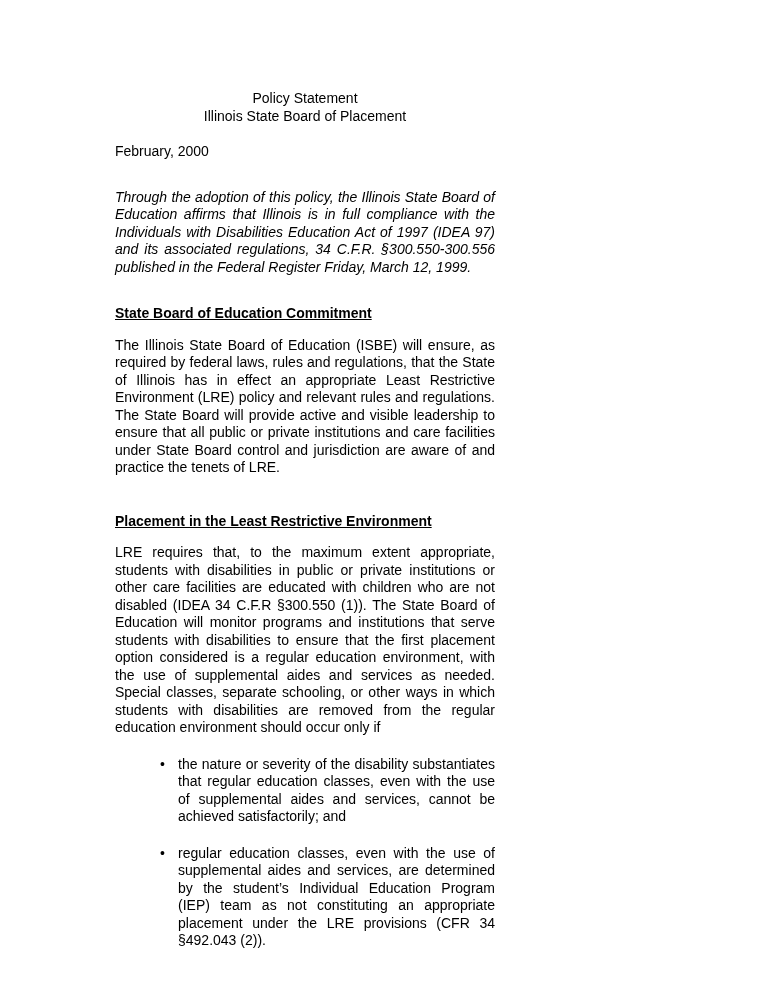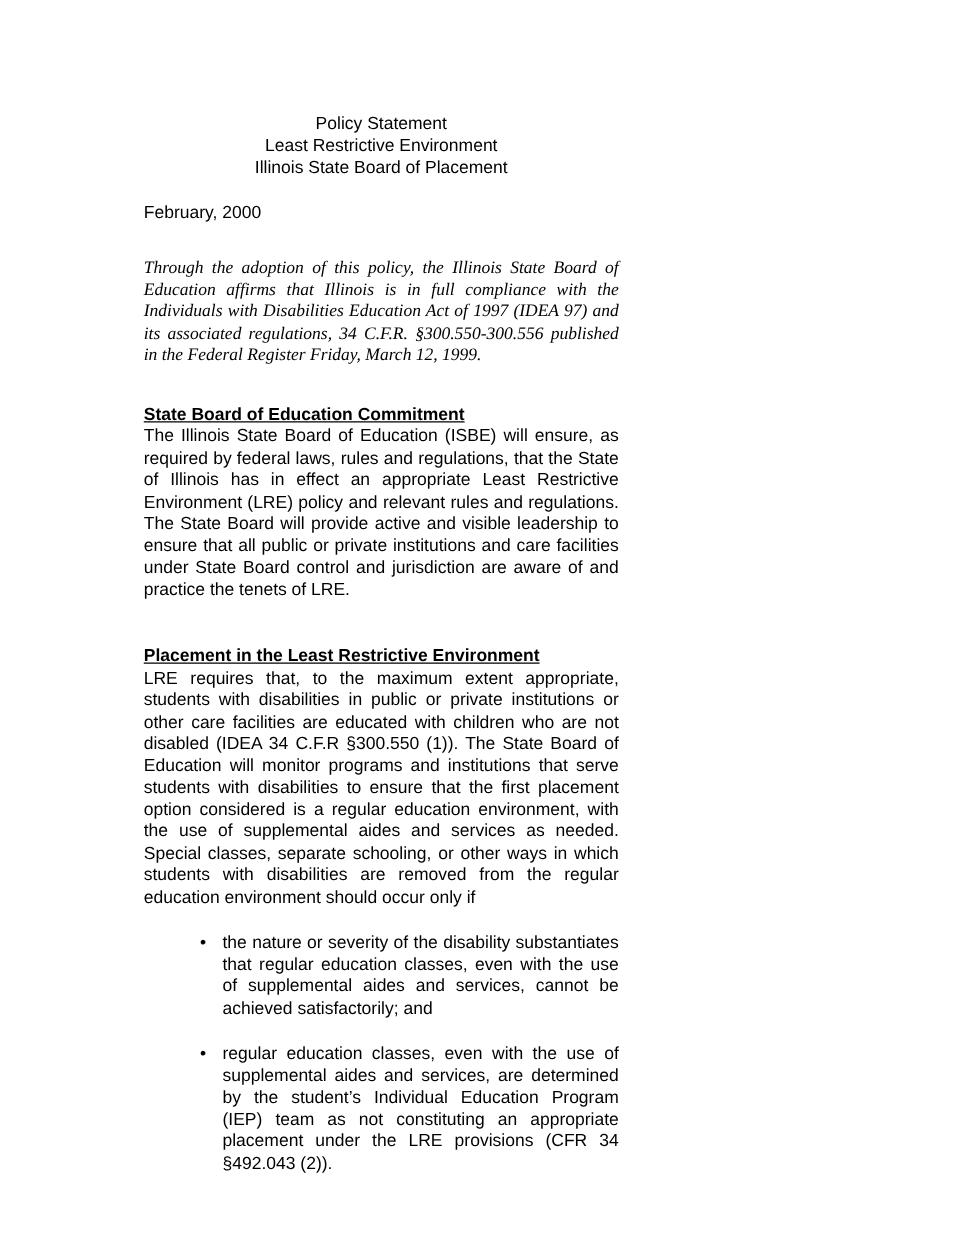--- a/index.html
+++ b/index.html
@@ -34,32 +34,31 @@
   }
   p {
     margin: 0;
     font-size: 14px;
     line-height: 17.5px;
     text-align: justify;
   }
   .intro {
     margin-top: 28px;
     font-style: italic;
-    font-family: Liberation Serif, serif;
   }
   .heading {
     margin: 0;
     font-size: 14px;
     line-height: 17.5px;
     font-weight: bold;
     text-decoration: underline;
     text-align: left;
   }
   .heading-1 { margin-top: 29px; }
-  .body-para { }
+  .body-para { margin-top: 14px; }
   .heading-2 { margin-top: 36px; text-decoration: underline; }
   .bullets {
     list-style: none;
     margin: 0;
     padding: 0 0 0 45px;
   }
   .bullets li {
     display: flex;
     margin-top: 19px;
     font-size: 14px;
@@ -75,21 +74,20 @@
   }
   strong { font-weight: normal; }
 </style>
 </head>
 <body>
 
 <div class="page">
 
   <div class="title-block">
     <div>Policy Statement</div>
-    <div>Least Restrictive Environment</div>
     <div>Illinois State Board of Placement</div>
   </div>
 
   <div class="date-line">February, 2000</div>
 
   <p class="intro">Through the adoption of this policy, the Illinois State Board of Education affirms that Illinois is in full compliance with the Individuals with Disabilities Education Act of 1997 (IDEA 97) and its associated regulations, 34 C.F.R. §300.550-300.556 published in the Federal Register Friday, March 12, 1999.</p>
 
   <h2 class="heading heading-1">State Board of Education Commitment</h2>
 
   <p class="body-para">The Illinois State Board of Education (ISBE) will ensure, as required by federal laws, rules and regulations, that the State of Illinois has in effect an appropriate Least Restrictive Environment (LRE) policy and relevant rules and regulations. The State Board will provide active and visible leadership to ensure that all public or private institutions and care facilities under State Board control and jurisdiction are aware of and practice the tenets of LRE.</p>

